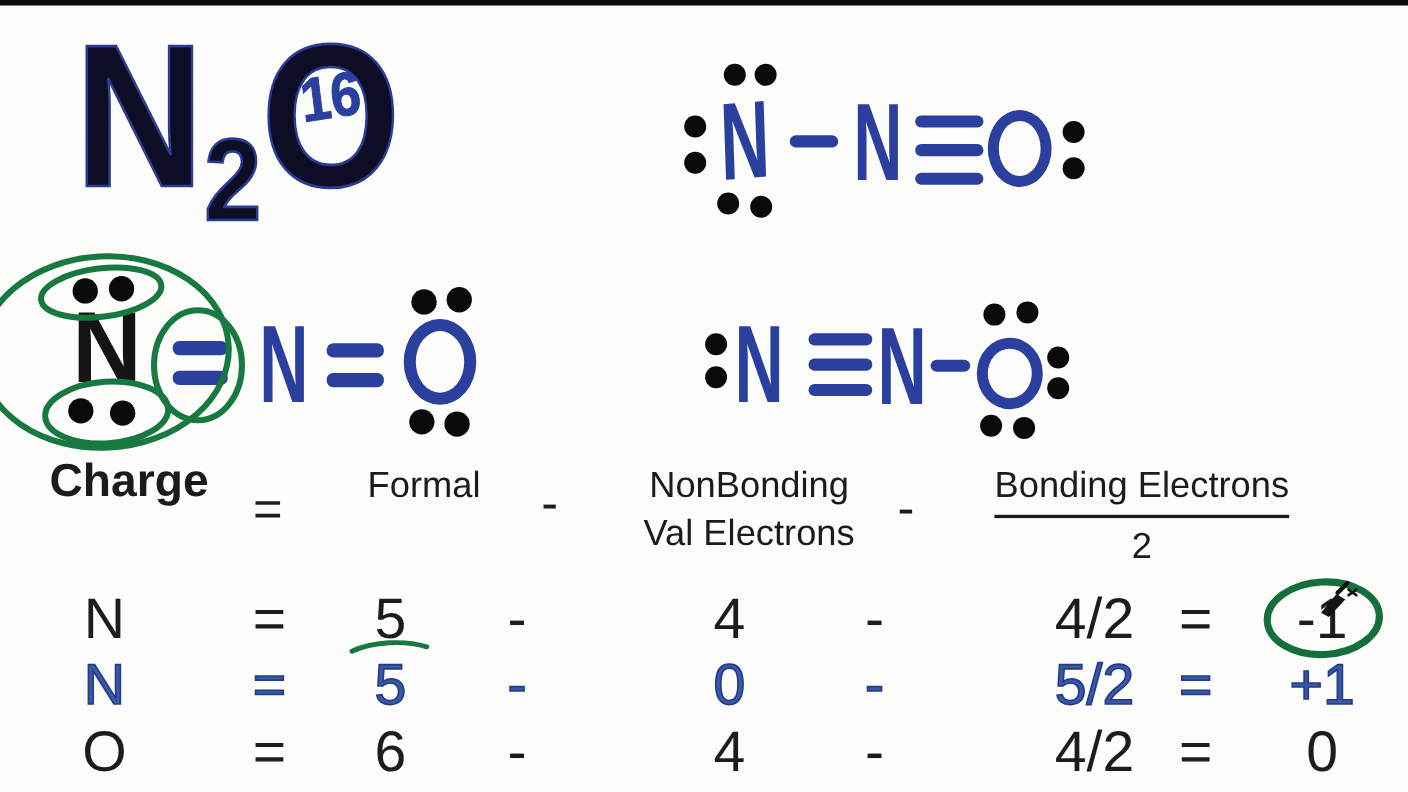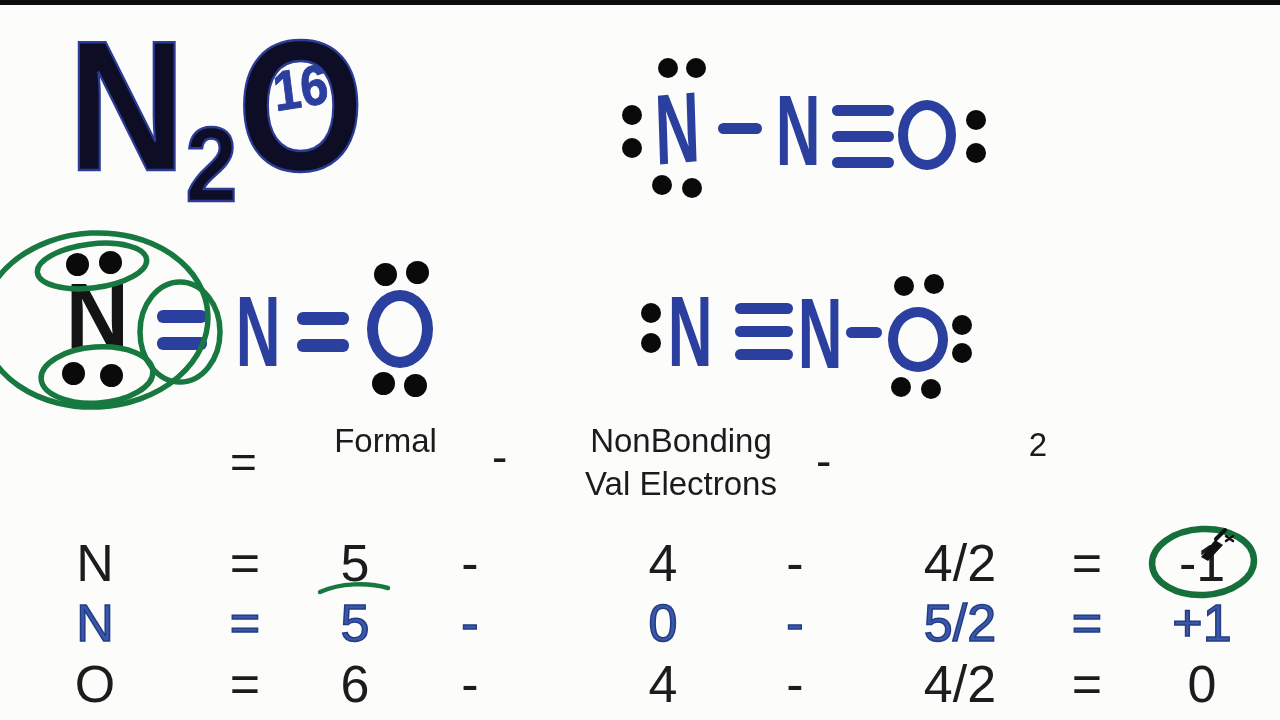--- a/index.html
+++ b/index.html
@@ -43,21 +43,21 @@
   .fracnum{display:inline-block;border-bottom:3px solid var(--ink);padding-bottom:5px;}
   
   .row{position:absolute;left:0;width:1280px;height:60px;font-size:52px;line-height:60px;color:#1c1c1c;}
   .row span{position:absolute;display:inline-block;text-align:center;}
   .c-el {left:50px;  width:90px;}
   .c-eq {left:200px; width:90px;}
   .c-va {left:305px; width:100px;}
   .c-m1 {left:425px; width:90px;}
   .c-nb {left:618px; width:90px;}
   .c-m2 {left:750px; width:90px;}
-  .c-bd {left:895px; width:130px;}
+  .c-bd {left:930px; width:130px;}
   .c-e2 {left:1042px;width:90px;}
   .c-rs {left:1152px;width:100px;}
   .row-blue{color:var(--typedblue);-webkit-text-stroke:1.5px #223d85;}
 </style>
 </head>
 <body>
 
 <div id="screen">
   <div class="topbar"></div>
 
@@ -125,32 +125,34 @@
     <div class="dot" style="left:294px;top:9px;"></div>
     <div class="ring" style="left:258px;top:42px;width:60px;height:65px;"></div>
     <div class="dot" style="left:322px;top:50px;"></div>
     <div class="dot" style="left:322px;top:78px;"></div>
     <div class="dot" style="left:261px;top:112px;"></div>
     <div class="dot" style="left:291px;top:114px;"></div>
   </div>
 
   <div>
     <div class="frm frm-lhs" style="left:45px;top:415px;">
+      <div>Charge</div>
     </div>
     <div class="frm frm-op" style="left:230px;top:435px;">=</div>
     <div class="frm frm-term" style="left:283px;top:420px;width:205px;">
       <div>Formal</div>
     </div>
     <div class="frm frm-op" style="left:492px;top:430px;">-</div>
     <div class="frm frm-term" style="left:556px;top:420px;width:250px;">
       <div>NonBonding</div>
       <div>Val Electrons</div>
     </div>
     <div class="frm frm-op" style="left:816px;top:434px;">-</div>
     <div class="frm frm-term" style="left:882px;top:420px;width:312px;">
+      <div><span class="fracnum">Bonding Electrons</span></div>
       <div style="margin-top:4px;">2</div>
     </div>
   </div>
 
   <div>
     <div class="row" style="top:533px;">
       <span class="c-el">N</span>
       <span class="c-eq">=</span>
       <span class="c-va">5</span>
       <span class="c-m1">-</span>

